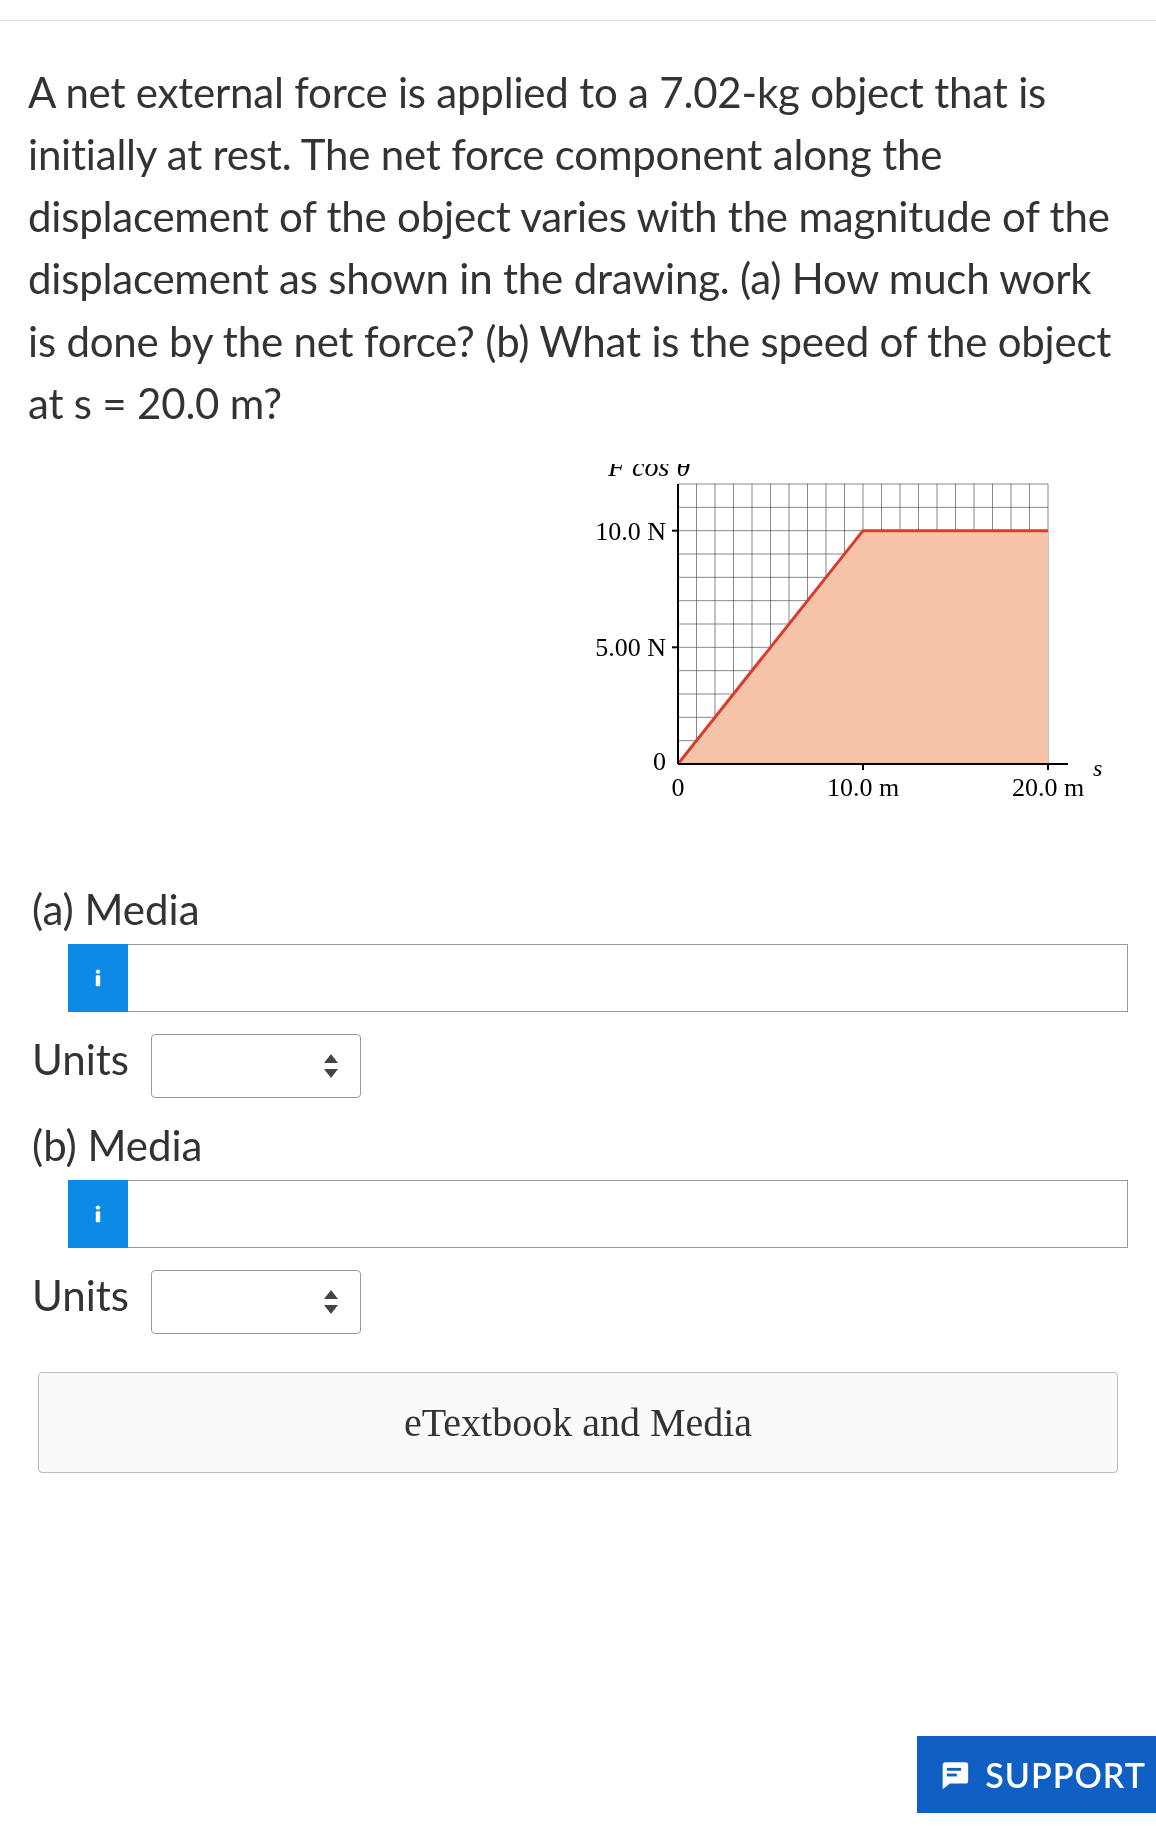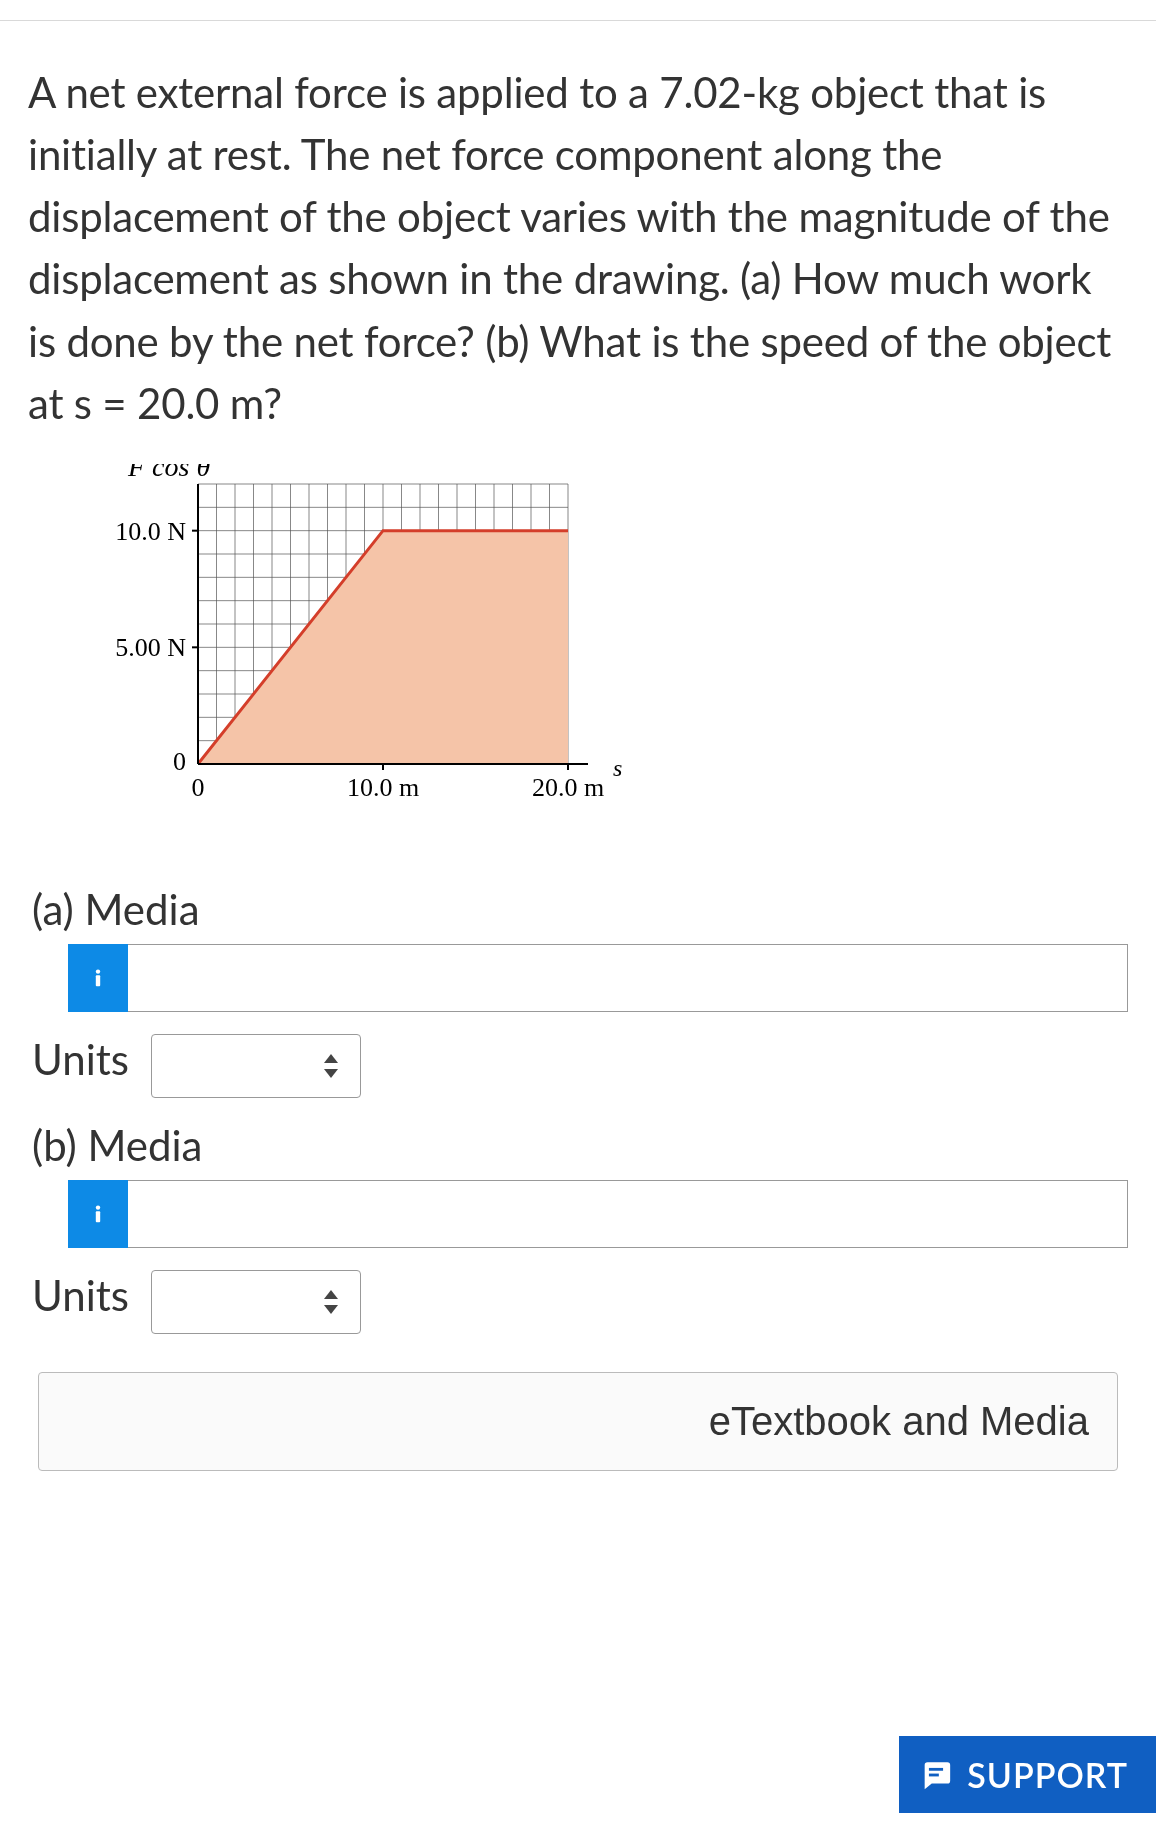--- a/index.html
+++ b/index.html
@@ -20,21 +20,21 @@
 }
 .question-text {
   font-size: 42px;
   line-height: 1.48;
   color: #333;
   letter-spacing: -0.2px;
 }
 
 .chart-wrap {
   display: flex;
-  justify-content: flex-start;
+  justify-content: flex-end;
   margin: 30px 0 60px 0;
   text-decoration: underline;
 }
 .chart-svg { width: 620px; height: 360px; }
 
 .answer-block { margin-top: 18px; }
 .answer-label {
   font-size: 42px;
   color: #333;
   margin: 22px 0 10px 4px;
@@ -90,30 +90,31 @@
 .etextbook-btn {
   margin: 38px 10px 0 10px;
   border: 1px solid #bbb;
   border-radius: 4px;
   background: #fafafa;
   padding: 26px 28px;
   font-size: 40px;
   color: #333;
   display: block;
   width: calc(100% - 20px);
-  text-align: right;
+  text-align: center;
+  font-family: Liberation Serif, serif;
 }
 
 .support-btn {
   position: absolute;
   right: 0;
   bottom: 34px;
   background: #105fc2;
   color: #fff;
-  padding: 18px 28px 18px 20px;
+  padding: 18px 10px 18px 20px;
   font-size: 34px;
   font-weight: 600;
   display: flex;
   align-items: center;
   gap: 14px;
   letter-spacing: 1px;
 }
 .support-btn svg { width: 34px; height: 34px; fill: #fff; }
 </style>
 </head>

